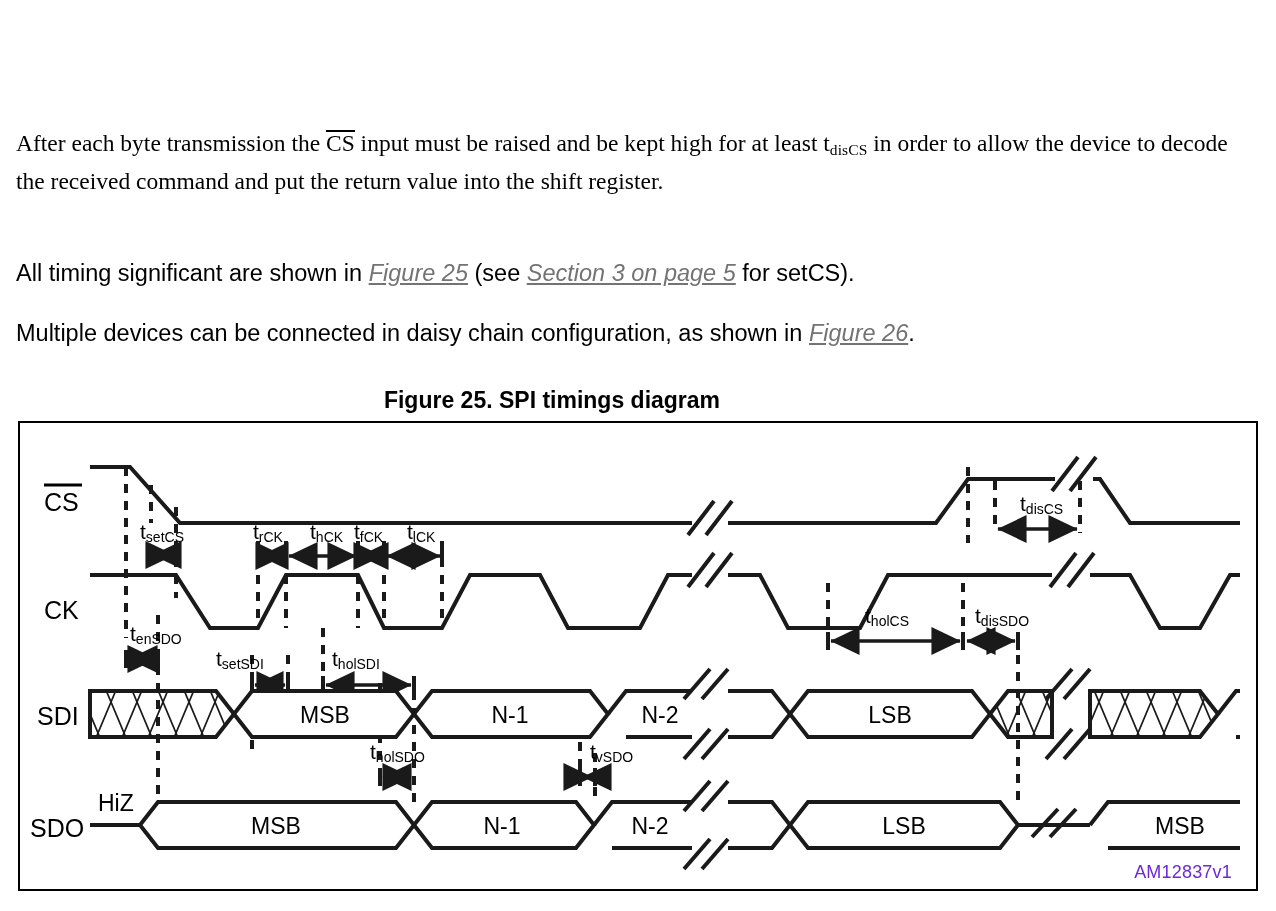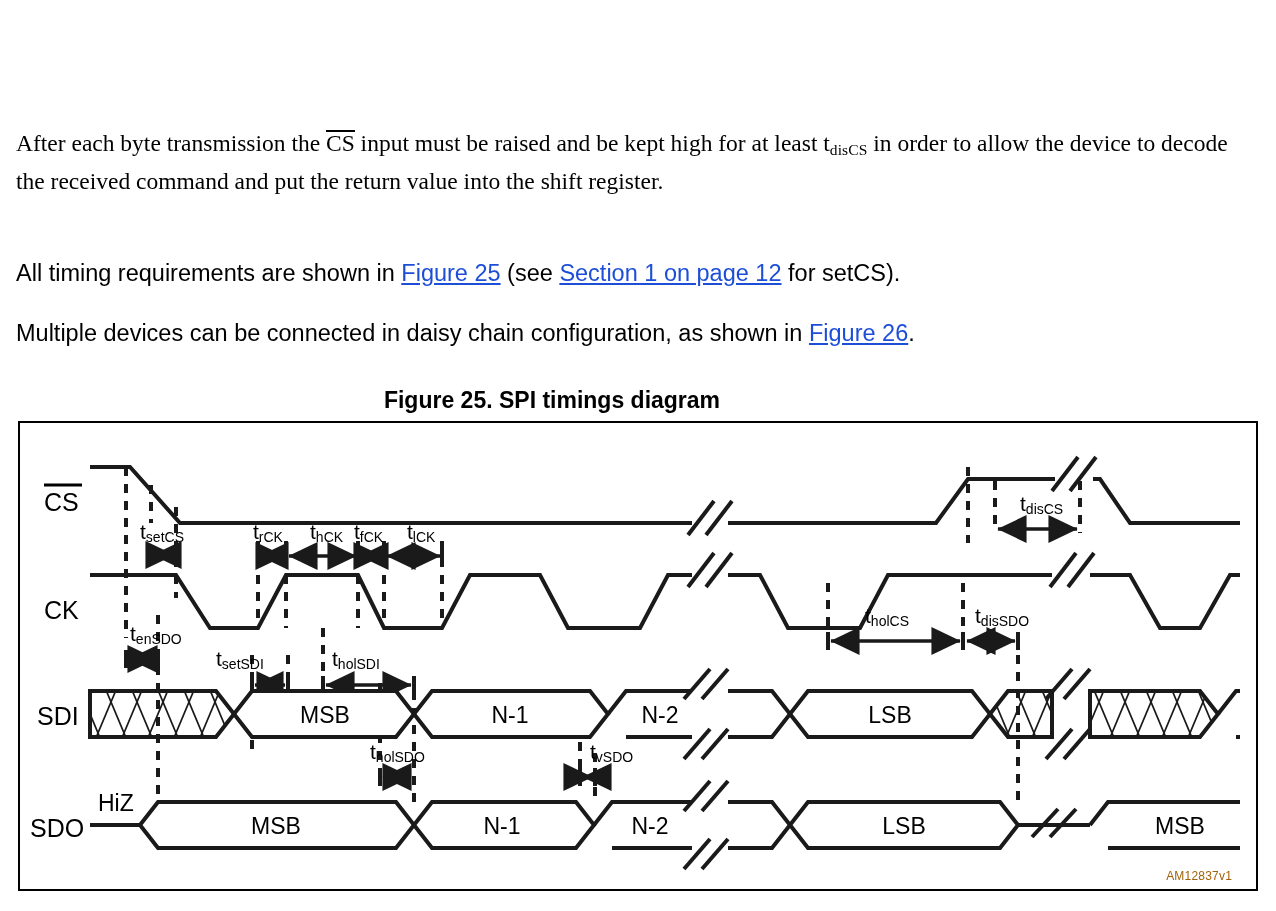--- a/index.html
+++ b/index.html
@@ -16,21 +16,21 @@
   
   .text-block{
     position:absolute;
     left:16px;
     width:1244px;
     font-size:23.5px;
     line-height:31.5px;
     color:#000;
   }
   .para{margin:0 0 0 0;}
-  .lnk{color:#1d4ed8;}
+  .lnk{color:#737373;font-style:italic;}
   .ovl{
     display:inline-block;
     border-top:2.5px solid #000;
     line-height:1.0;
     padding-top:0px;
     margin-top:0px;
   }
   .sub{
     font-size:0.66em;
     vertical-align:-0.28em;
@@ -54,38 +54,38 @@
     width:1240px;height:470px;
     border:2.5px solid #000;
     background:#fff;
     box-sizing:border-box;
   }
   .fig-svg{display:block;width:100%;height:100%;}
 
   .am-id{
     position:absolute;
     right:24px;bottom:6px;
-    font-size:12px;
-    color:#a16207;
+    font-size:18px;
+    color:#6d28d9;
     letter-spacing:0.2px;
   }
   svg text{font-family:"Liberation Sans", sans-serif;}
 </style>
 </head>
 <body>
 
 <div class="page">
 
 
   <div class="text-block" style="top:128px;font-family:Liberation Serif, serif;">
     <p class="para"><span>After each byte transmission the </span><span class="ovl">CS</span><span> input must be raised and be kept high for at least t</span><span class="sub">disCS</span><span> in order to allow the device to decode the received command and put the return value into the shift register.</span></p>
   </div>
 
   <div class="text-block" style="top:258px;">
-    <p class="para"><span>All timing requirements are shown in </span><a class="lnk" href="#">Figure 25</a><span> (see </span><a class="lnk" href="#">Section 1 on page 12</a><span> for setCS).</span></p>
+    <p class="para"><span>All timing significant are shown in </span><a class="lnk" href="#">Figure 25</a><span> (see </span><a class="lnk" href="#">Section 3 on page 5</a><span> for setCS).</span></p>
   </div>
 
   <div class="text-block" style="top:318px;">
     <p class="para"><span>Multiple devices can be connected in daisy chain configuration, as shown in </span><a class="lnk" href="#">Figure 26</a><span>.</span></p>
   </div>
 
   <div class="fig-caption">Figure 25. SPI timings diagram</div>
 
   <div class="fig-frame">
     <svg class="fig-svg" viewBox="0 0 1236 466" preserveAspectRatio="none">

